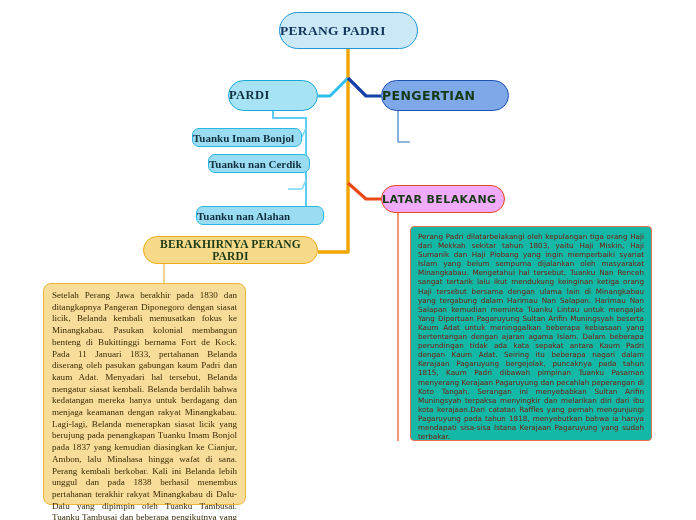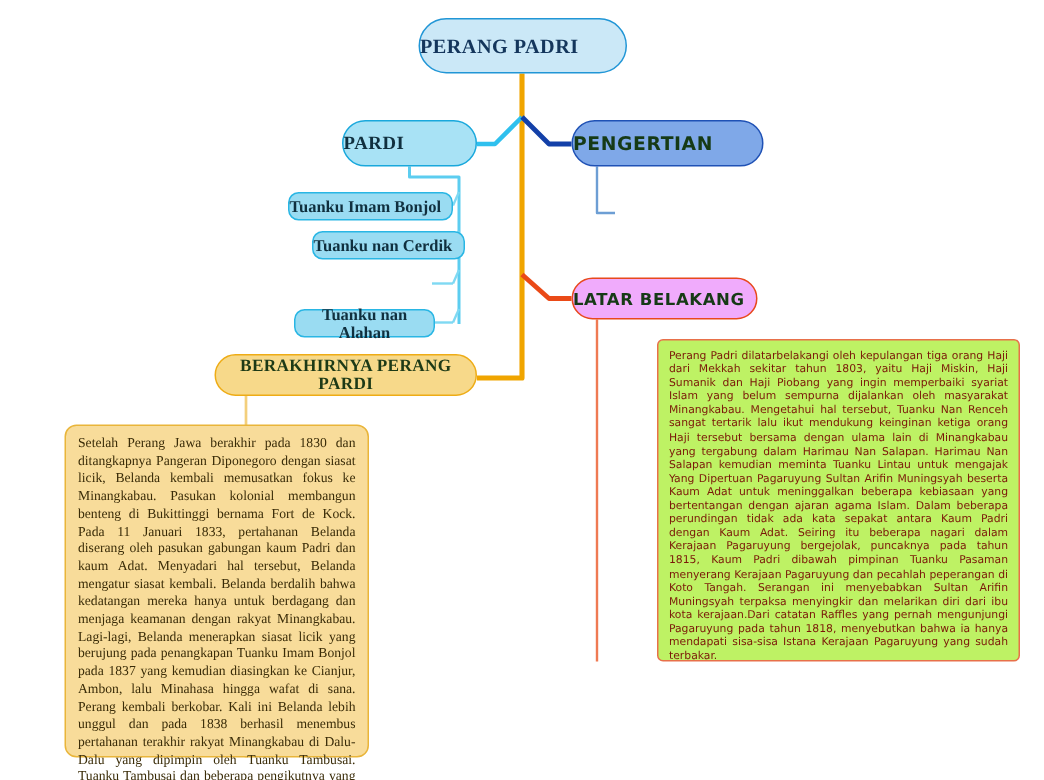--- a/index.html
+++ b/index.html
@@ -50,37 +50,36 @@
 
   
   .n-child{
     background:#9adcf2;border:1.4px solid #29b6e4;border-radius:7px;
     color:#10303f;font-weight:bold;font-size:11px;height:19px;
     font-family:"Liberation Serif", serif;
   }
   .c1{left:192px;top:128px;width:110px;}
   .c2{left:208px;top:154px;width:102px;}
   .c3{left:163px;top:180px;width:139px;}
-  .c4{left:196px;top:206px;width:94px;}
+  .c4{left:196px;top:206px;width:128px;}
 
   
   .box{position:absolute;box-sizing:border-box;}
   .b-pengertian{
     left:410px;top:128px;width:242px;height:44px;
     background:#9ec2e8;border:1.3px solid #4f86c6;border-radius:8px;
     color:#14233d;font-size:9.3px;line-height:11.6px;
     padding:5px 7px;font-family:"Liberation Serif", serif;
   }
   .b-latar{
     left:410px;top:226px;width:242px;height:215px;
-    background:#bef264;border:1.3px solid #e8704a;border-radius:4px;
+    background:#14b8a6;border:1.3px solid #e8704a;border-radius:4px;
     color:#7a1708;font-size:7.2px;line-height:9.1px;
     padding:5px 7px;font-family:"DejaVu Sans", sans-serif;
     text-align:justify;
-    margin-left:28px;
   }
   .b-berakhir{
     left:43px;top:283px;width:203px;height:222px;
     background:#f8dc9a;border:1.3px solid #e9b53a;border-radius:8px;
     color:#3a2c08;font-size:9.1px;line-height:11.7px;
     padding:6px 8px;font-family:"Liberation Serif", serif;
     text-align:justify;
   }
 </style>
 </head>

